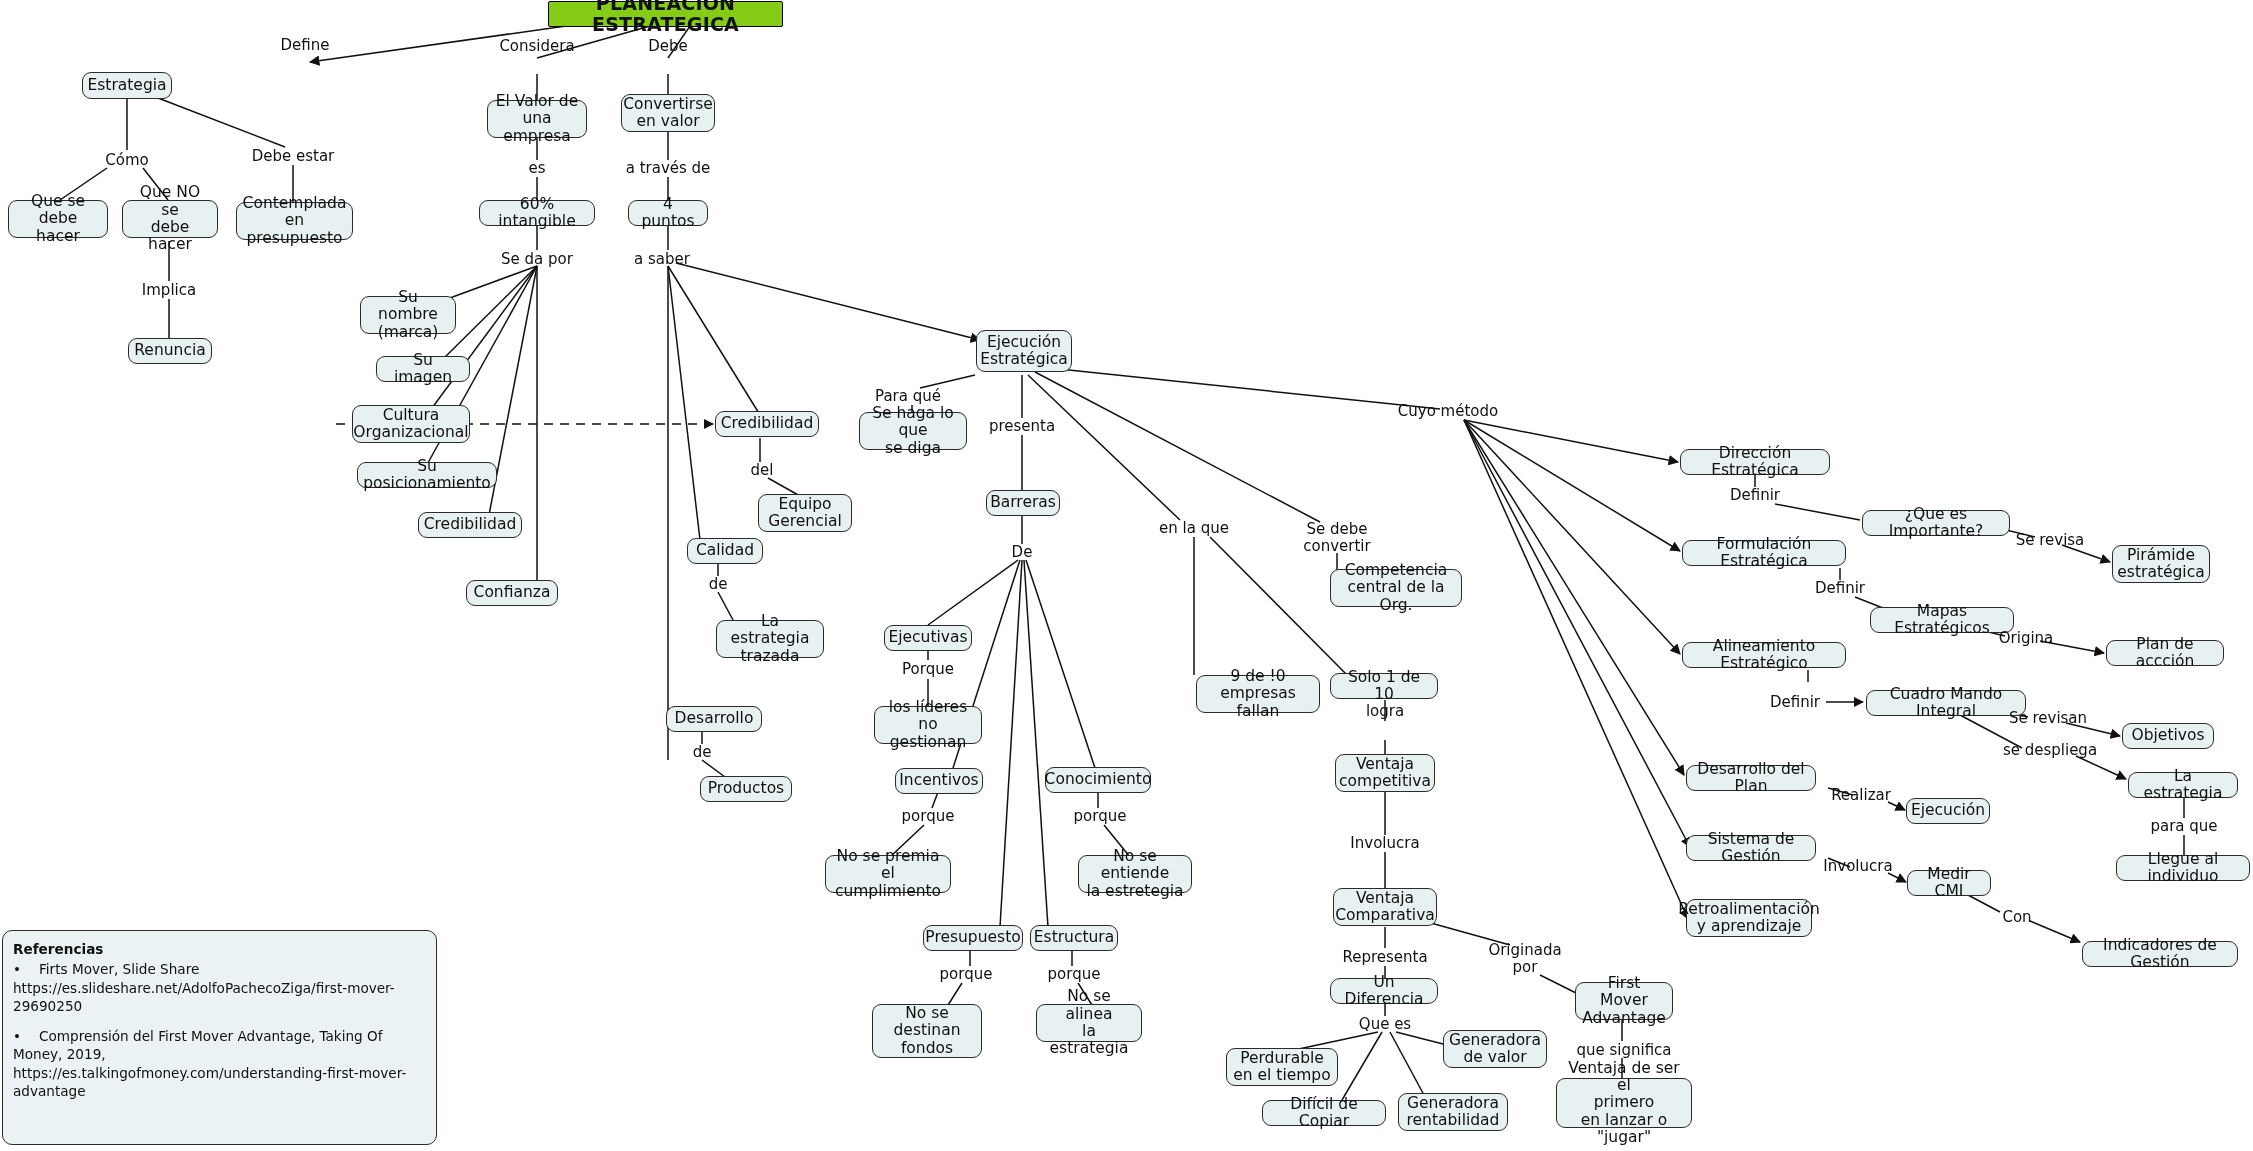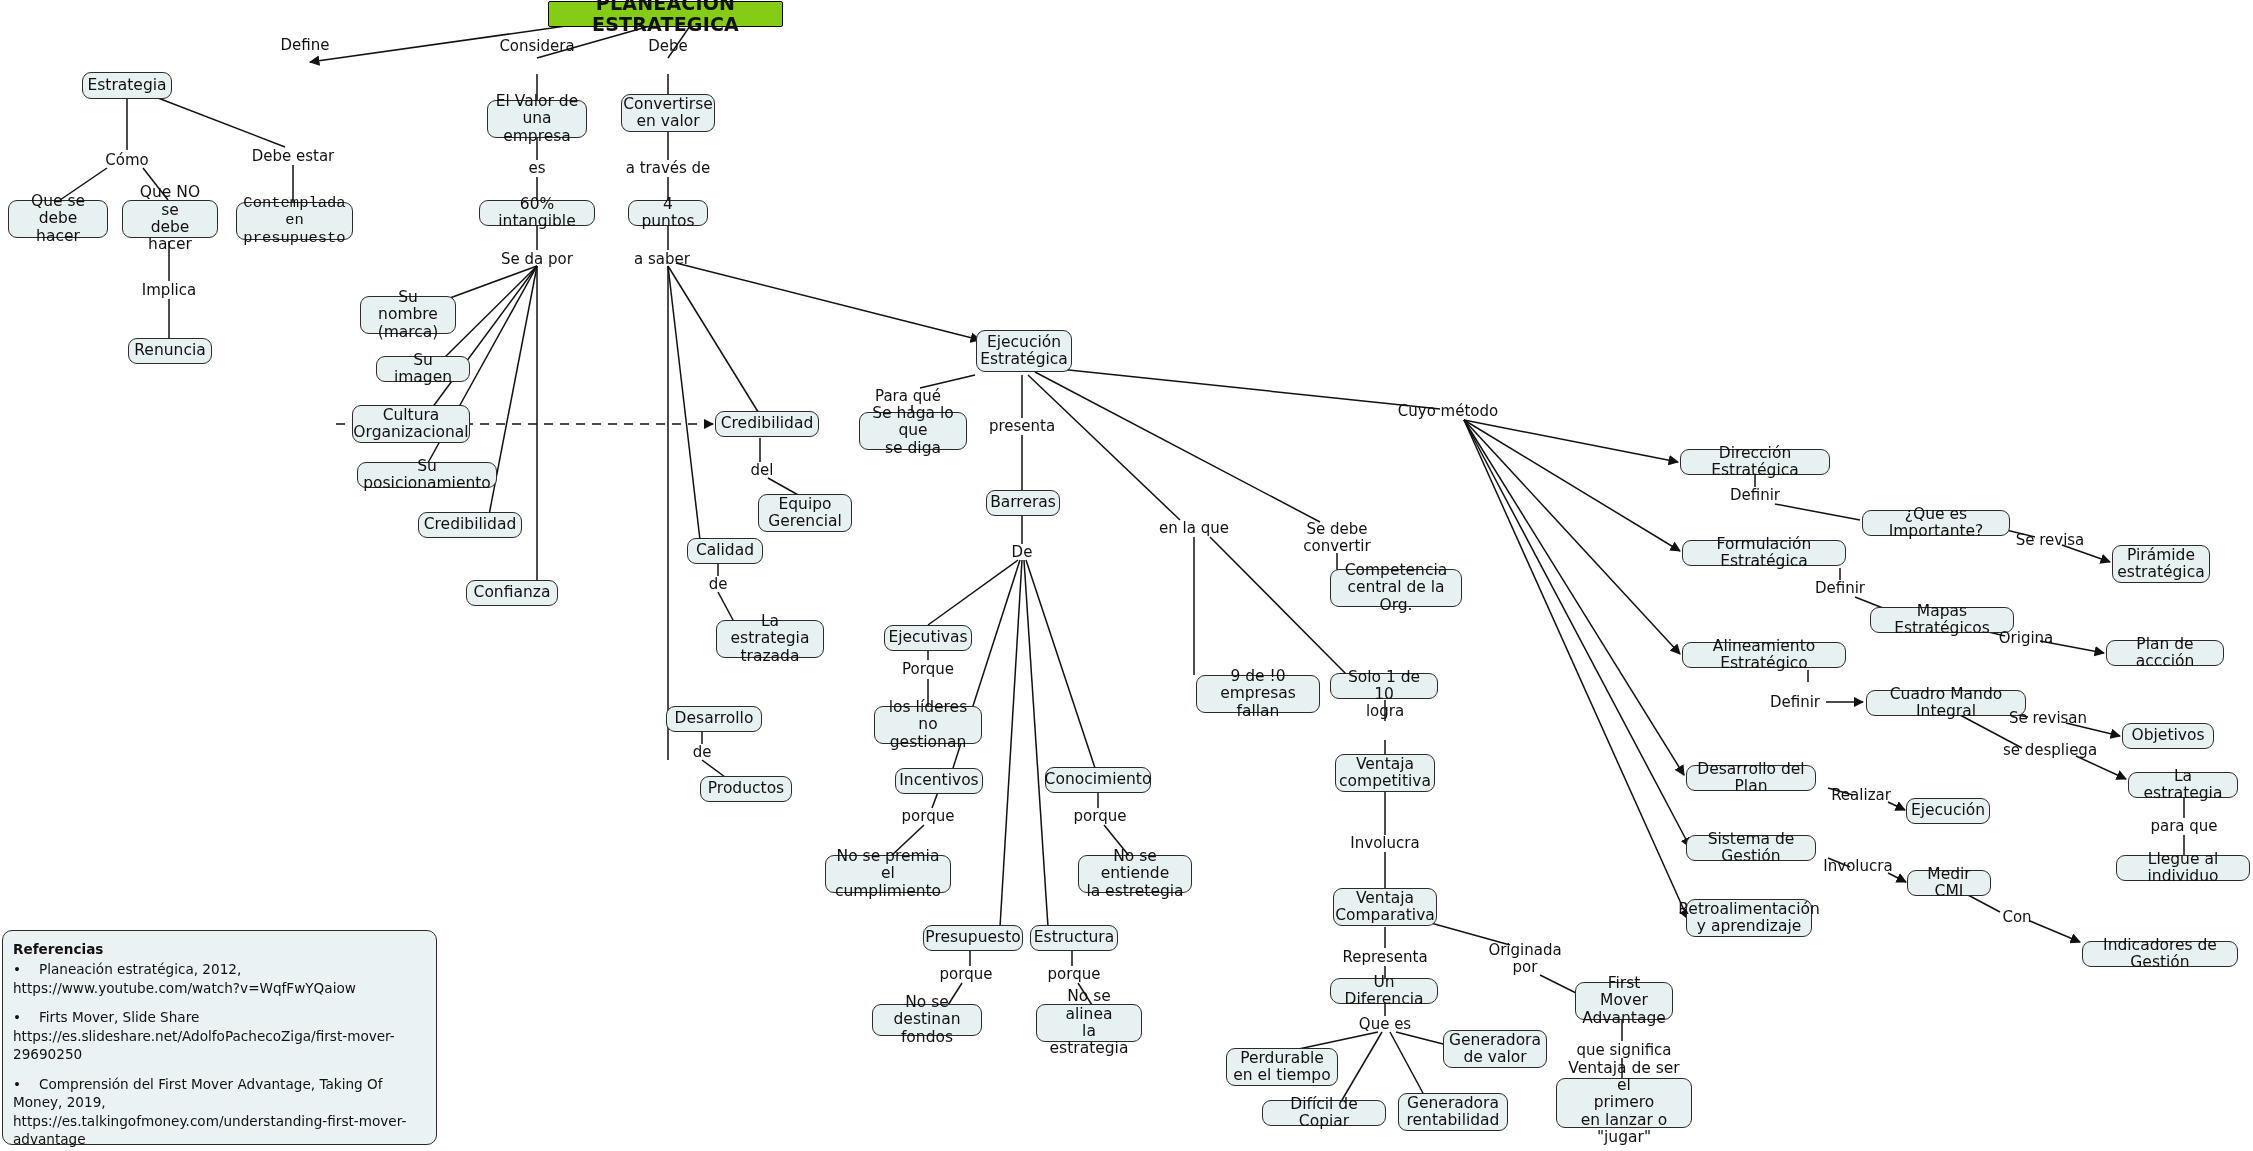--- a/index.html
+++ b/index.html
@@ -234,21 +234,21 @@
 
   <div class="node" style="left:82px;top:72px;width:90px;height:27px;">Estrategia</div>
   <div class="node" style="left:487px;top:100px;width:100px;height:38px;">El Valor de
 una empresa</div>
   <div class="node" style="left:621px;top:94px;width:94px;height:38px;">Convertirse
 en valor</div>
   <div class="node" style="left:8px;top:200px;width:100px;height:38px;">Que se debe
 hacer</div>
   <div class="node" style="left:122px;top:200px;width:96px;height:38px;">Que NO se
 debe hacer</div>
-  <div class="node" style="left:236px;top:202px;width:117px;height:38px;font-family:Liberation Mono, monospace;">Contemplada
+  <div class="node" style="left:236px;top:202px;width:117px;height:38px;">Contemplada
 en presupuesto</div>
   <div class="node" style="left:128px;top:338px;width:84px;height:26px;">Renuncia</div>
   <div class="node" style="left:479px;top:200px;width:116px;height:26px;">60% intangible</div>
   <div class="node" style="left:628px;top:200px;width:80px;height:26px;">4 puntos</div>
   <div class="node" style="left:360px;top:296px;width:96px;height:38px;">Su nombre
 (marca)</div>
   <div class="node" style="left:376px;top:356px;width:94px;height:26px;">Su imagen</div>
   <div class="node" style="left:352px;top:405px;width:118px;height:38px;">Cultura
 Organizacional</div>
   <div class="node" style="left:357px;top:462px;width:140px;height:26px;">Su posicionamiento</div>
@@ -267,21 +267,21 @@
   <div class="node" style="left:859px;top:412px;width:108px;height:38px;">Se haga lo que
 se diga</div>
   <div class="node" style="left:986px;top:490px;width:74px;height:26px;">Barreras</div>
   <div class="node" style="left:884px;top:625px;width:88px;height:26px;">Ejecutivas</div>
   <div class="node" style="left:874px;top:706px;width:108px;height:38px;">los líderes
 no gestionan</div>
   <div class="node" style="left:895px;top:768px;width:88px;height:26px;">Incentivos</div>
   <div class="node" style="left:825px;top:855px;width:126px;height:38px;">No se premia
 el cumplimiento</div>
   <div class="node" style="left:923px;top:925px;width:100px;height:26px;">Presupuesto</div>
-  <div class="node" style="left:872px;top:1004px;width:110px;height:32px;">No se destinan
+  <div class="node" style="left:872px;top:1004px;width:110px;height:54px;">No se destinan
 fondos</div>
   <div class="node" style="left:1030px;top:925px;width:88px;height:26px;">Estructura</div>
   <div class="node" style="left:1036px;top:1004px;width:106px;height:38px;">No se alinea
 la estrategia</div>
   <div class="node" style="left:1045px;top:767px;width:106px;height:26px;">Conocimiento</div>
   <div class="node" style="left:1078px;top:855px;width:114px;height:38px;">No se entiende
 la estretegia</div>
   <div class="node" style="left:1196px;top:675px;width:124px;height:38px;">9 de !0
 empresas fallan</div>
   <div class="node" style="left:1330px;top:569px;width:132px;height:38px;">Competencia
@@ -365,24 +365,20 @@
   <div class="elabel" style="left:2026px;top:638px;">Origina</div>
   <div class="elabel" style="left:2048px;top:718px;">Se revisan</div>
   <div class="elabel" style="left:2050px;top:750px;">se despliega</div>
   <div class="elabel" style="left:2184px;top:826px;">para que</div>
   <div class="elabel" style="left:2017px;top:917px;">Con</div>
 
 
   <div class="refbox" style="left:2px;top:930px;width:435px;height:215px;">
     <div class="hd">Referencias</div>
     <div class="refitem">
-      <span class="bullet">•</span><span>Planeación estratégica, 2012,</span>
-      <span class="u">https://www.youtube.com/watch?v=WqfFwYQaiow</span>
-    </div>
-    <div class="refitem">
       <span class="bullet">•</span><span>Firts Mover, Slide Share</span>
       <span class="u">https://es.slideshare.net/AdolfoPachecoZiga/first-mover-29690250</span>
     </div>
     <div class="refitem">
       <span class="bullet">•</span><span>Comprensión del First Mover Advantage, Taking Of Money, 2019,</span>
       <span class="u">https://es.talkingofmoney.com/understanding-first-mover-advantage</span>
     </div>
 
   </div>
 

